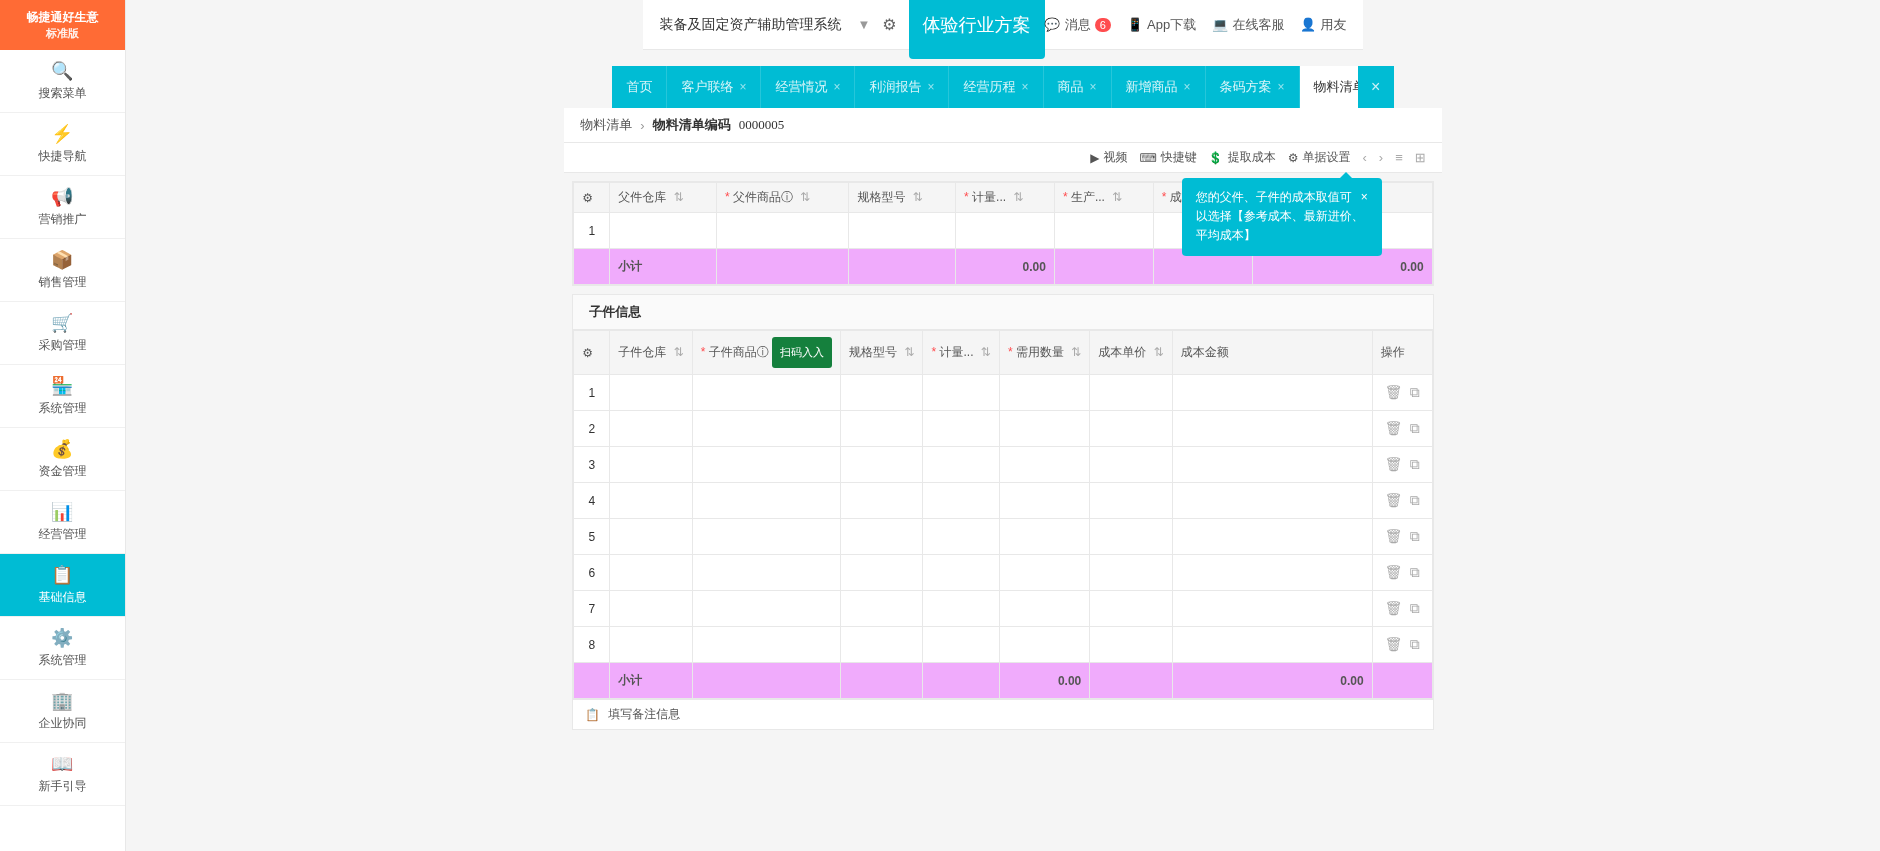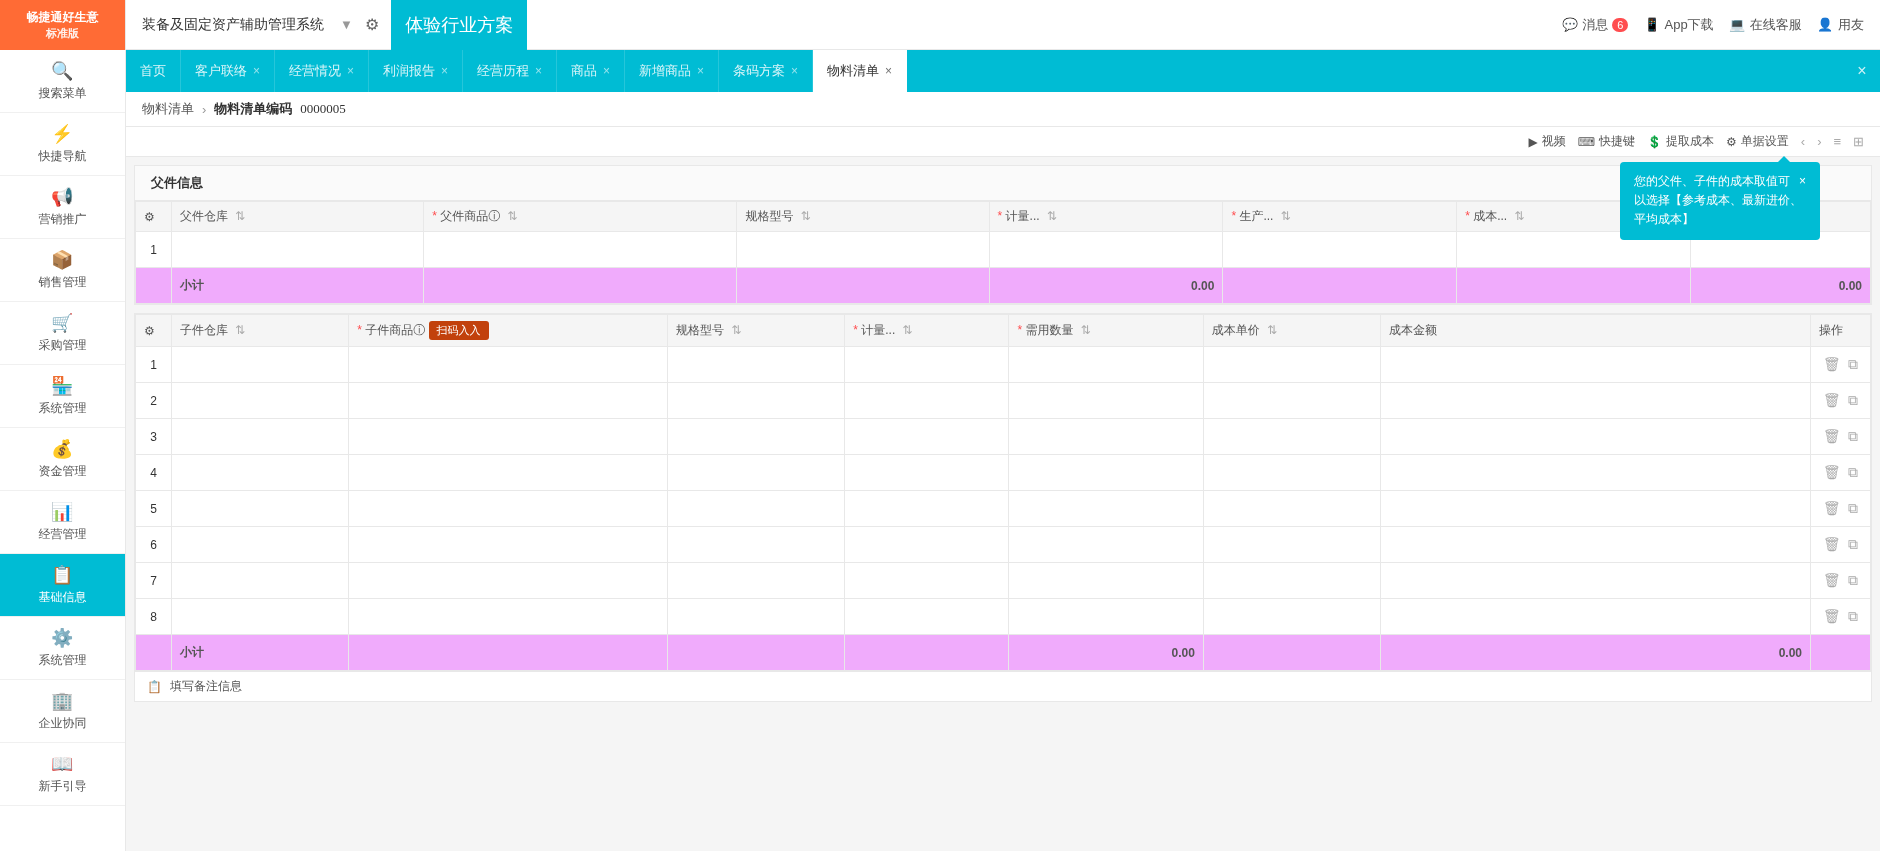--- a/index.html
+++ b/index.html
@@ -41,20 +41,21 @@
     }
     .sidebar-item.active { background: #00bcd4; color: white; }
     .sidebar-item .icon { font-size: 18px; margin-bottom: 3px; }
 
     
     .main {
       flex: 1;
       display: flex;
       flex-direction: column;
       overflow: hidden;
+      align-items: center;
     }
 
     
     .top-header {
       background: #fff;
       height: 50px;
       display: flex;
       align-items: center;
       padding: 0 16px;
       border-bottom: 1px solid #e8e8e8;
@@ -86,20 +87,21 @@
 
     
     .nav-tabs {
       background: #00bcd4;
       display: flex;
       align-items: center;
       height: 42px;
       flex-shrink: 0;
       overflow-x: auto;
       position: relative;
+      margin-top: 16px;
     }
     .nav-tab {
       display: flex;
       align-items: center;
       padding: 0 14px;
       height: 42px;
       color: rgba(255,255,255,0.85);
       cursor: pointer;
       font-size: 13px;
       white-space: nowrap;
@@ -236,25 +238,25 @@
       height: 36px;
     }
     .data-table tr.subtotal td {
       background: #f0abfc;
       font-weight: bold;
       color: #555;
     }
     .row-num { color: #999; text-align: center; width: 32px; }
     .settings-col { text-align: center; width: 36px; }
     .scan-btn {
-      background: #c2410c;
+      background: #15803d;
       color: white;
       border: none;
       border-radius: 3px;
-      padding: 2px 8px;
+      padding: 8px 8px;
       font-size: 11px;
       cursor: pointer;
     }
     .action-col { text-align: center; width: 60px; white-space: nowrap; }
     .action-btn { color: #aaa; cursor: pointer; margin: 0 2px; font-size: 14px; }
     .amount-col { text-align: right; }
 
     
     .bottom-bar {
       margin: 0 8px 8px 8px;
@@ -428,21 +430,20 @@
       <span style="color:#aaa;cursor:pointer">≡</span>
       <span style="color:#aaa;cursor:pointer">⊞</span>
 
       <div class="tooltip-popup">
         <span class="tooltip-close">×</span>
         <span>您的父件、子件的成本取值可以选择【参考成本、最新进价、平均成本】</span>
       </div>
     </div>
 
     <div class="section">
-      <div class="section-title">父件信息</div>
       <table class="data-table">
         <thead>
           <tr>
             <th class="settings-col">⚙</th>
             <th>父件仓库 <span class="sort-icon">⇅</span></th>
             <th><span class="required">*</span> 父件商品ⓘ <span class="sort-icon">⇅</span></th>
             <th>规格型号 <span class="sort-icon">⇅</span></th>
             <th><span class="required">*</span> 计量... <span class="sort-icon">⇅</span></th>
             <th><span class="required">*</span> 生产... <span class="sort-icon">⇅</span></th>
             <th><span class="required">*</span> 成本... <span class="sort-icon">⇅</span></th>
@@ -468,20 +469,21 @@
             <td class="amount-col">0.00</td>
             <td></td>
             <td></td>
             <td class="amount-col">0.00</td>
           </tr>
         </tbody>
       </table>
     </div>
 
     <div class="section">
+      <div class="section-title">子件信息</div>
       <table class="data-table">
         <thead>
           <tr>
             <th class="settings-col">⚙</th>
             <th>子件仓库 <span class="sort-icon">⇅</span></th>
             <th><span class="required">*</span> 子件商品ⓘ <button class="scan-btn">扫码入入</button></th>
             <th>规格型号 <span class="sort-icon">⇅</span></th>
             <th><span class="required">*</span> 计量... <span class="sort-icon">⇅</span></th>
             <th><span class="required">*</span> 需用数量 <span class="sort-icon">⇅</span></th>
             <th>成本单价 <span class="sort-icon">⇅</span></th>

